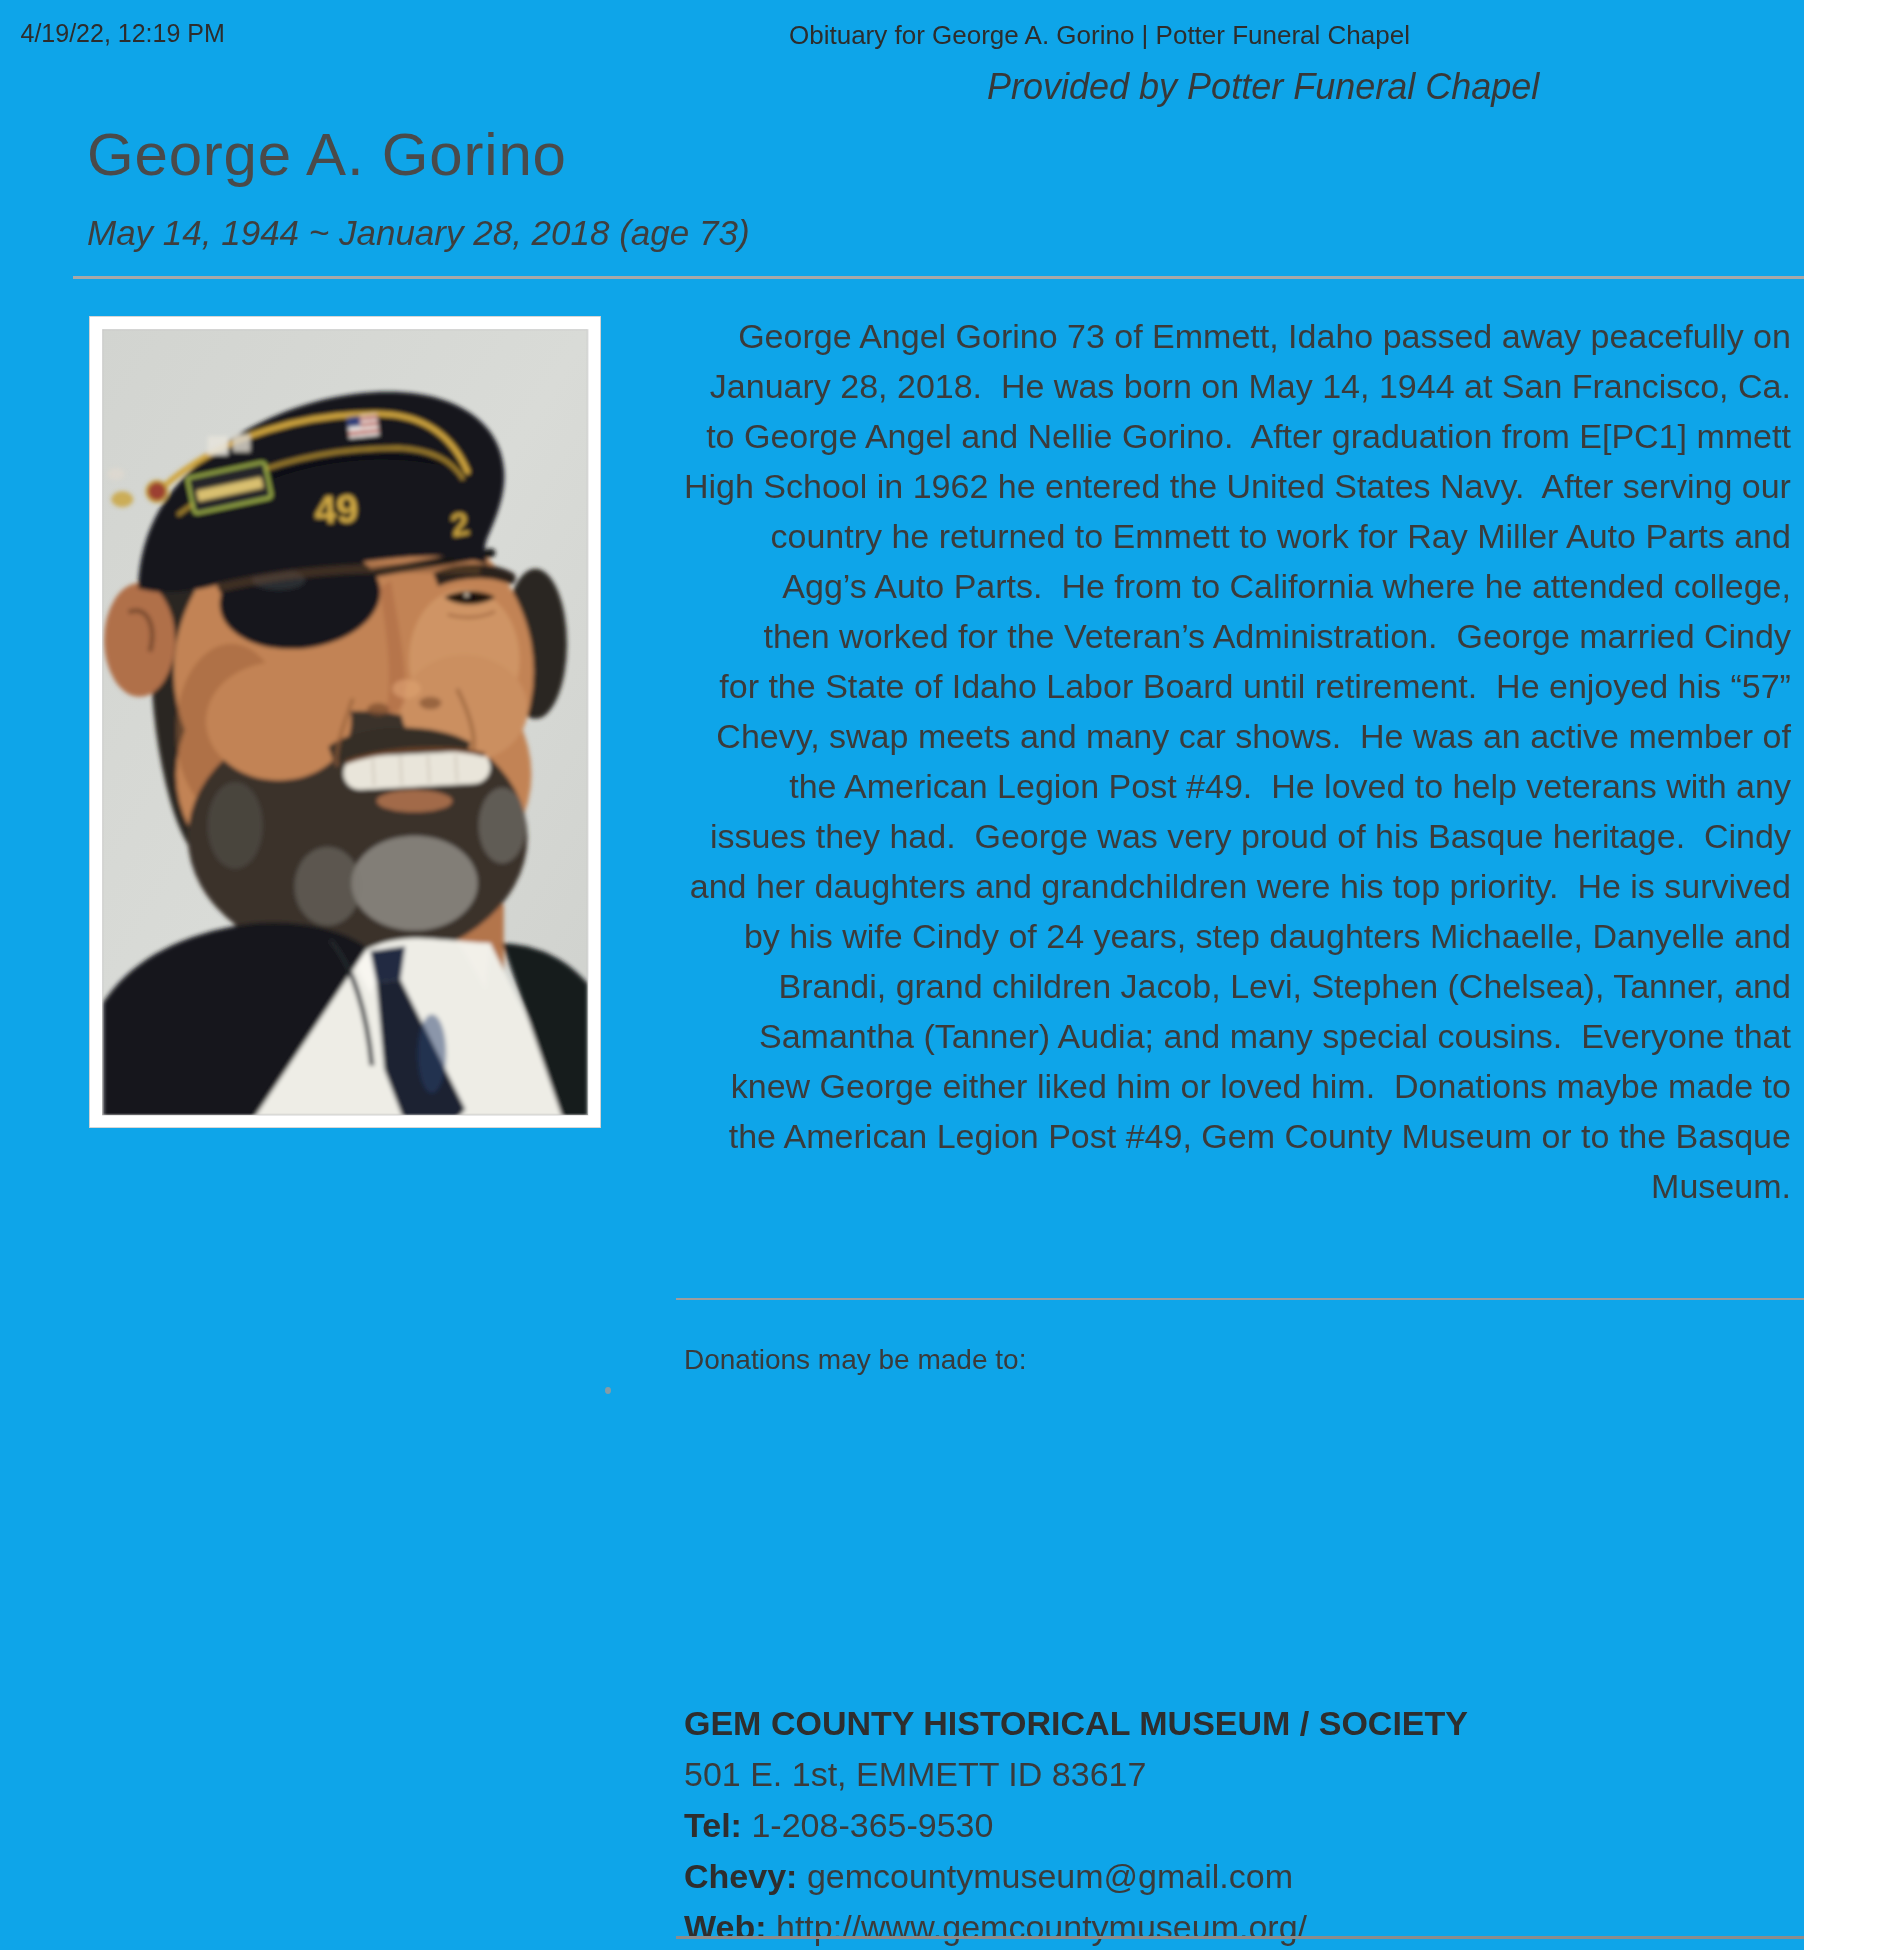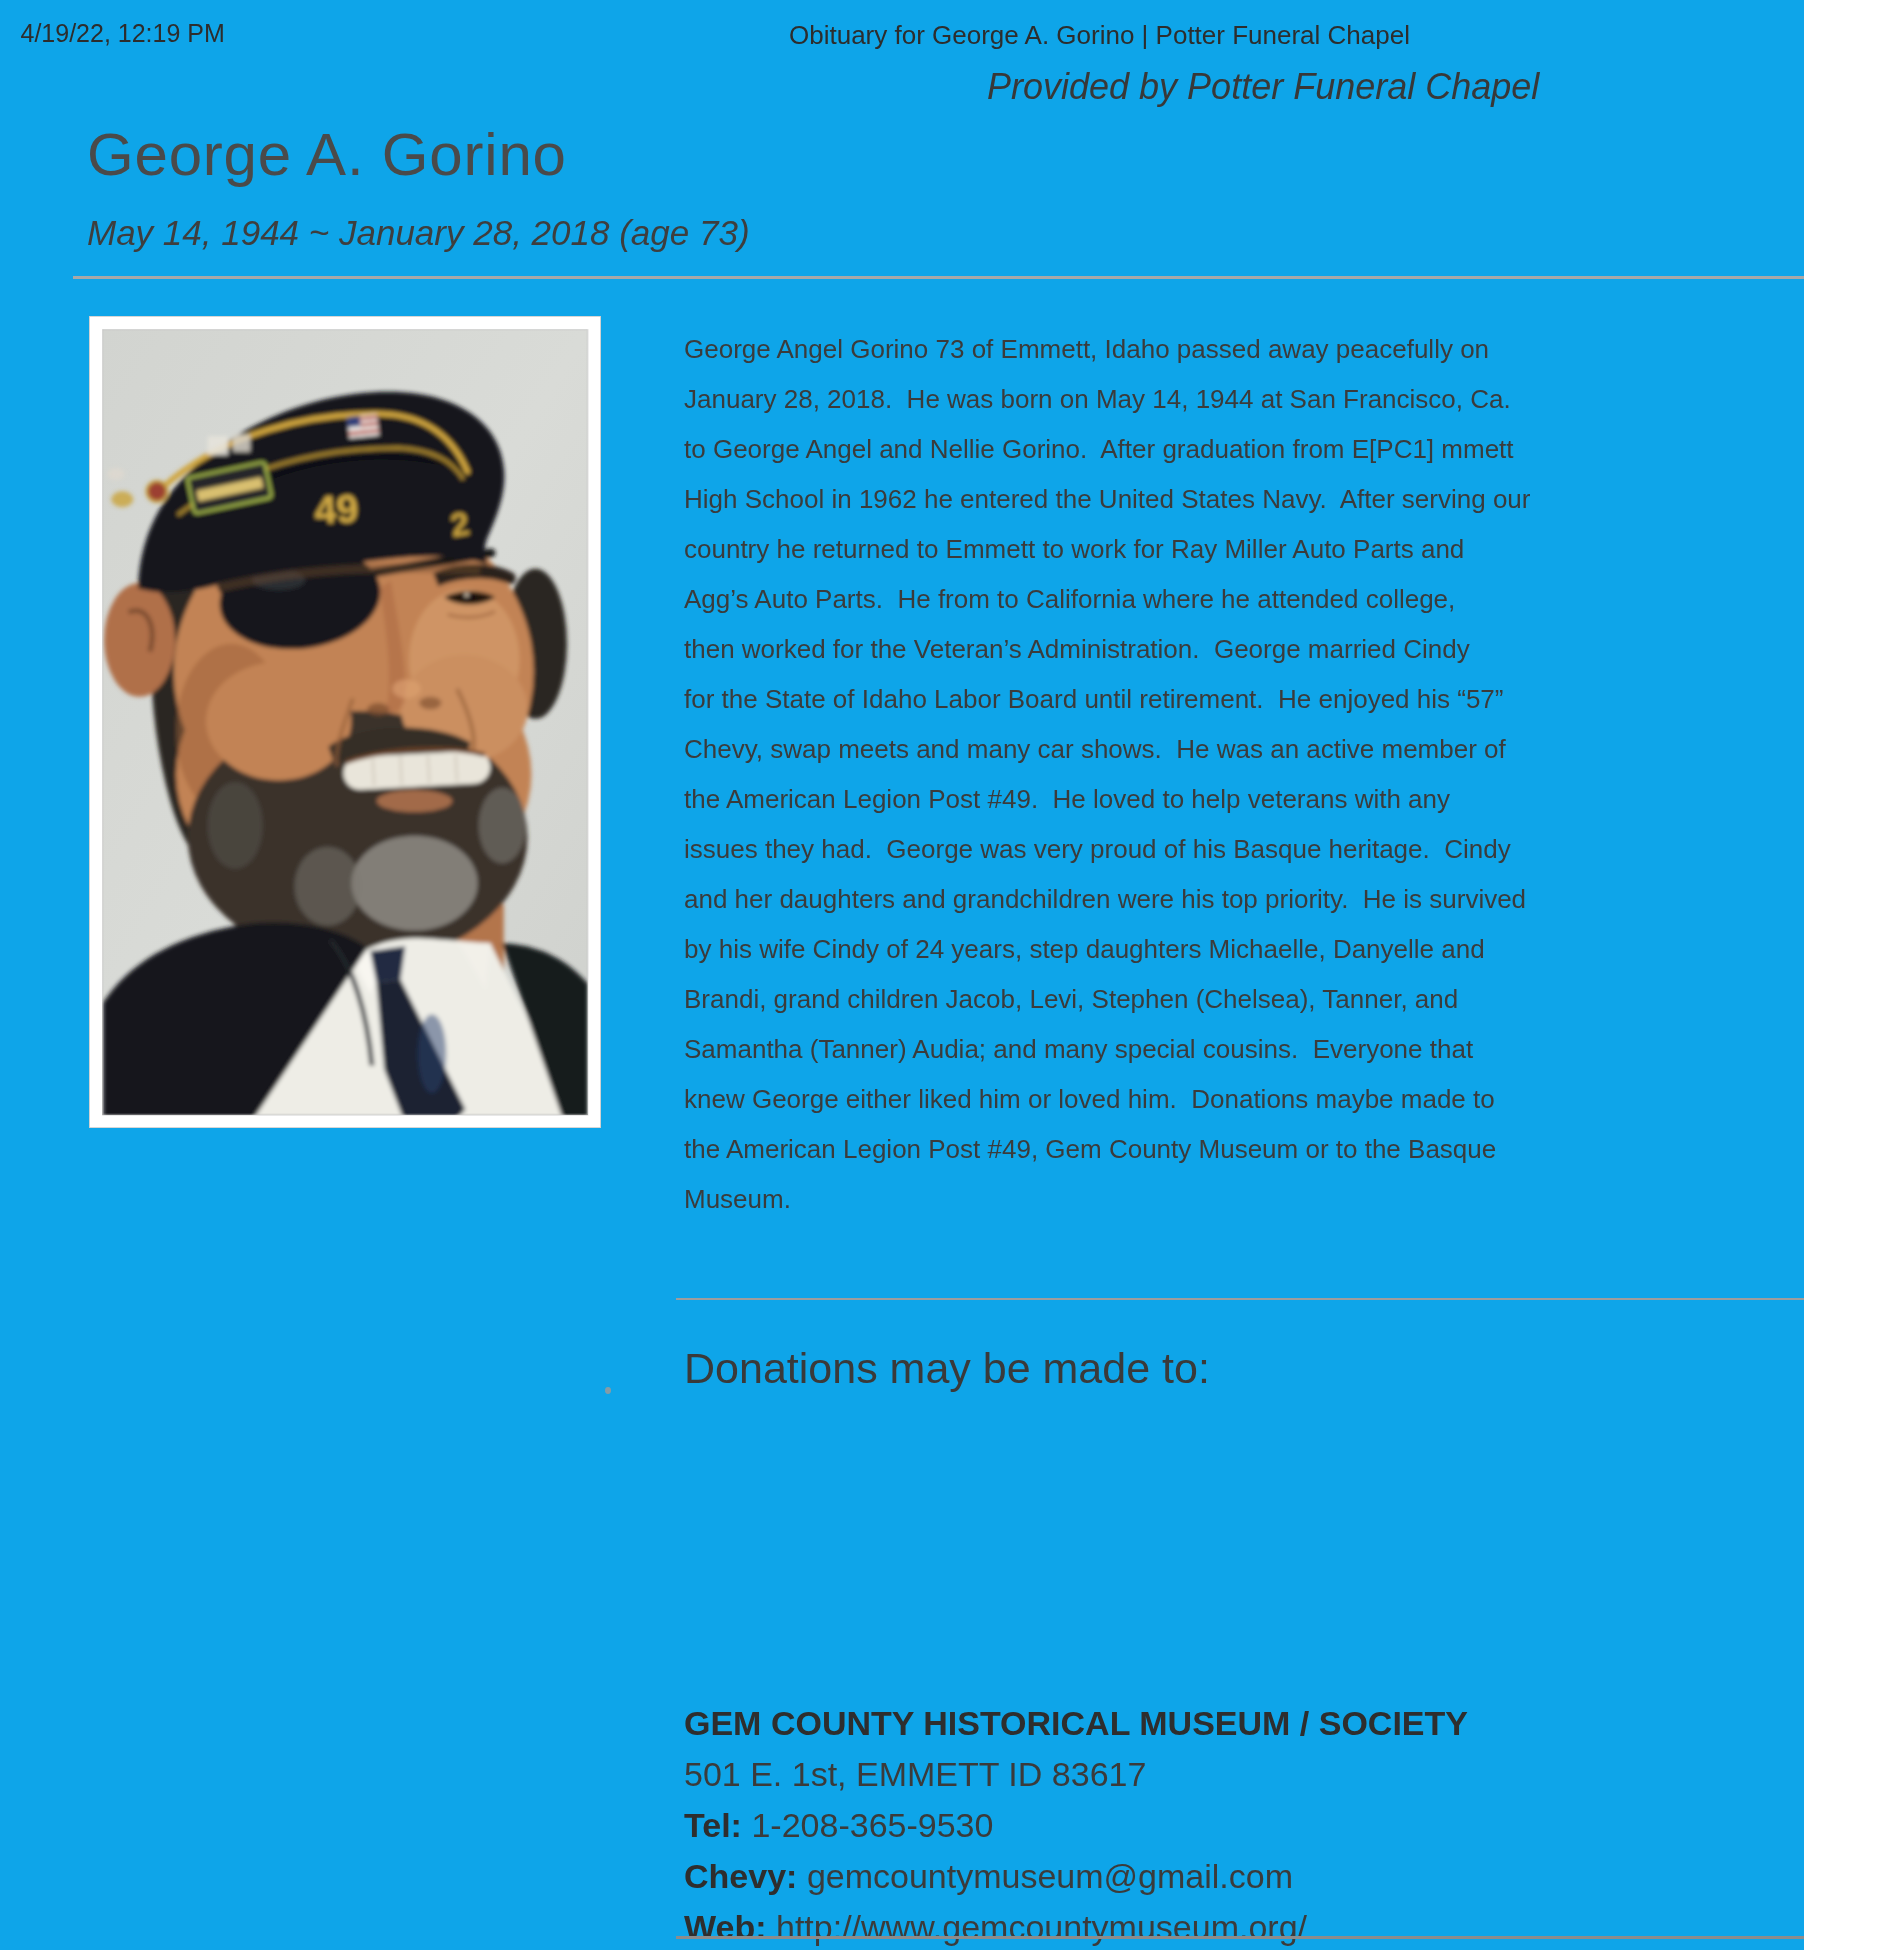--- a/index.html
+++ b/index.html
@@ -18,23 +18,23 @@
   .hdr-title{left:789px;top:20px;font-size:26px;}
   .provided{left:987px;top:66px;font-size:36px;font-style:italic;color:#383838;white-space:pre;}
   .name-title{left:87px;top:120px;font-size:60px;color:#4a4a4a;letter-spacing:0.8px;white-space:pre;}
   .dates-line{left:87px;top:213px;font-size:35px;font-style:italic;color:#3e3e3e;white-space:pre;}
   .rule{position:absolute;border:0;}
   #hr1{left:73px;top:276px;width:1737px;height:3.2px;background:#a8a8a8;}
   #hr2{left:676px;top:1298px;width:1138px;height:2.4px;background:#9d9d9d;}
   #hr3{left:676px;top:1936px;width:1138px;height:3.2px;background:#8c8c8c;}
   .photo-frame{left:89px;top:316px;width:512px;height:812px;}
   .photo-frame svg{display:block;width:100%;height:100%;}
-  .bodytext{left:684px;top:324px;font-size:26px;line-height:50px;color:#3b3b3b;}
+  .bodytext{left:684px;top:311px;font-size:34px;line-height:50px;color:#3b3b3b;text-align:right;}
   .bline{white-space:pre;}
-  .don-head{left:684px;top:1344px;font-size:43px;color:#3a3a3a;white-space:pre;}
+  .don-head{left:684px;top:1344px;font-size:28px;color:#3a3a3a;white-space:pre;}
   .entry{left:684px;font-size:34px;line-height:51px;color:#3b3b3b;}
   #entry1{top:1427px;}
   #entry2{top:1698px;}
   .eline{white-space:pre;}
   .org{font-weight:bold;color:#2e2e2e;}
   .lbl{font-weight:bold;color:#2e2e2e;}
   .val{margin-left:9.5px;}
   .artifact{left:605px;top:1387px;width:6.3px;height:7.1px;border-radius:50%;background:#9a9a9a;opacity:.85;}
 </style>
 </head>

